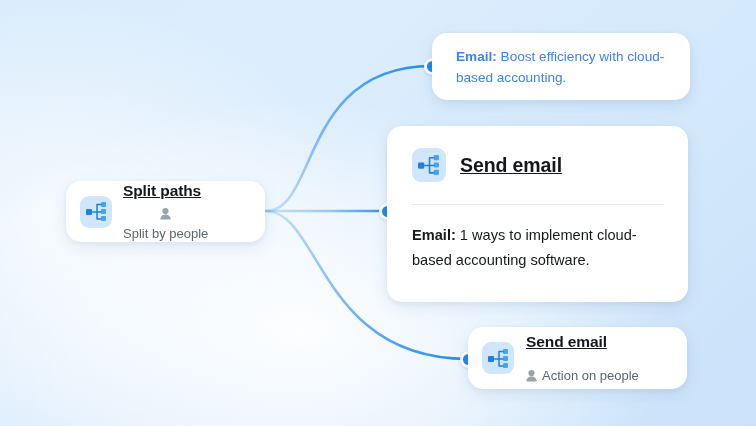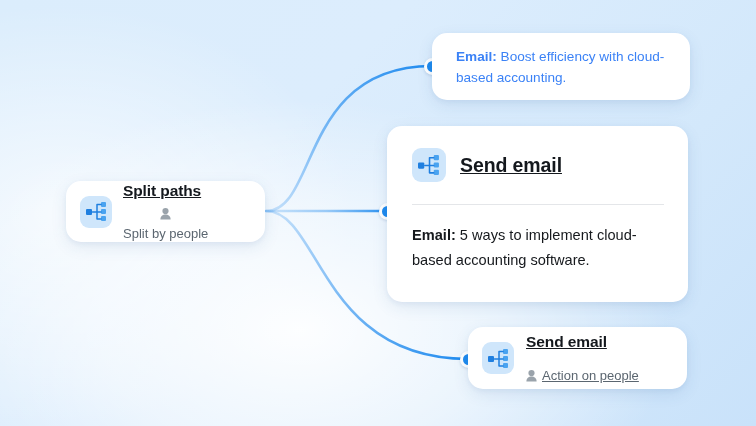--- a/index.html
+++ b/index.html
@@ -159,21 +159,21 @@
     left: 468px;
     top: 327px;
     width: 219px;
     height: 62px;
     padding: 0 14px;
     display: flex;
     align-items: center;
   }
   #card-bot .node-icon { width: 32px; height: 32px; margin-right: 12px; }
   #card-bot .node-title { font-size: 15.5px; line-height: 19px; }
-  #card-bot .node-sub { font-size: 13px; line-height: 17px; margin-top: 16px; text-decoration: underline; }
+  #card-bot .node-sub { font-size: 13px; line-height: 17px; margin-top: 16px; }
 </style>
 </head>
 <body>
 
 <div id="canvas">
 
   <svg id="connectors" viewBox="0 0 756 426" width="756" height="426" fill="none">
     <defs>
       <linearGradient id="gradTop" x1="266" y1="211" x2="432" y2="66" gradientUnits="userSpaceOnUse">
         <stop offset="0" stop-color="#2f92ef" stop-opacity="0.22"></stop>
@@ -239,21 +239,21 @@
           <rect x="15" y="0" width="5" height="5" rx="1" fill="#4aa3f0"></rect>
           <rect x="15" y="7" width="5" height="5" rx="1" fill="#4aa3f0"></rect>
           <rect x="15" y="14" width="5" height="5" rx="1" fill="#4aa3f0"></rect>
           <path d="M6.5,10 H11 M11,2.5 V17 M11,2.5 H15 M11,10 H15 M11,17 H15" stroke="#1f7fe0" stroke-width="1.5" fill="none" stroke-linecap="round"></path>
         </svg>
       </span>
       <span class="node-title">Send email</span>
     </div>
     <div class="divider"></div>
     <div class="mid-body">
-      <b>Email:</b><span> 5 ways to implement cloud-based accounting software.</span>
+      <b>Email:</b><span> 1 ways to implement cloud-based accounting software.</span>
     </div>
   </div>
 
   <div class="card" id="card-bot">
     <span class="node-icon">
       <svg width="21" height="19" viewBox="0 0 21 19">
         <rect x="0" y="7" width="6" height="6" rx="1" fill="#1f7fe0"></rect>
         <rect x="15" y="0" width="5" height="5" rx="1" fill="#4aa3f0"></rect>
         <rect x="15" y="7" width="5" height="5" rx="1" fill="#4aa3f0"></rect>
         <rect x="15" y="14" width="5" height="5" rx="1" fill="#4aa3f0"></rect>

